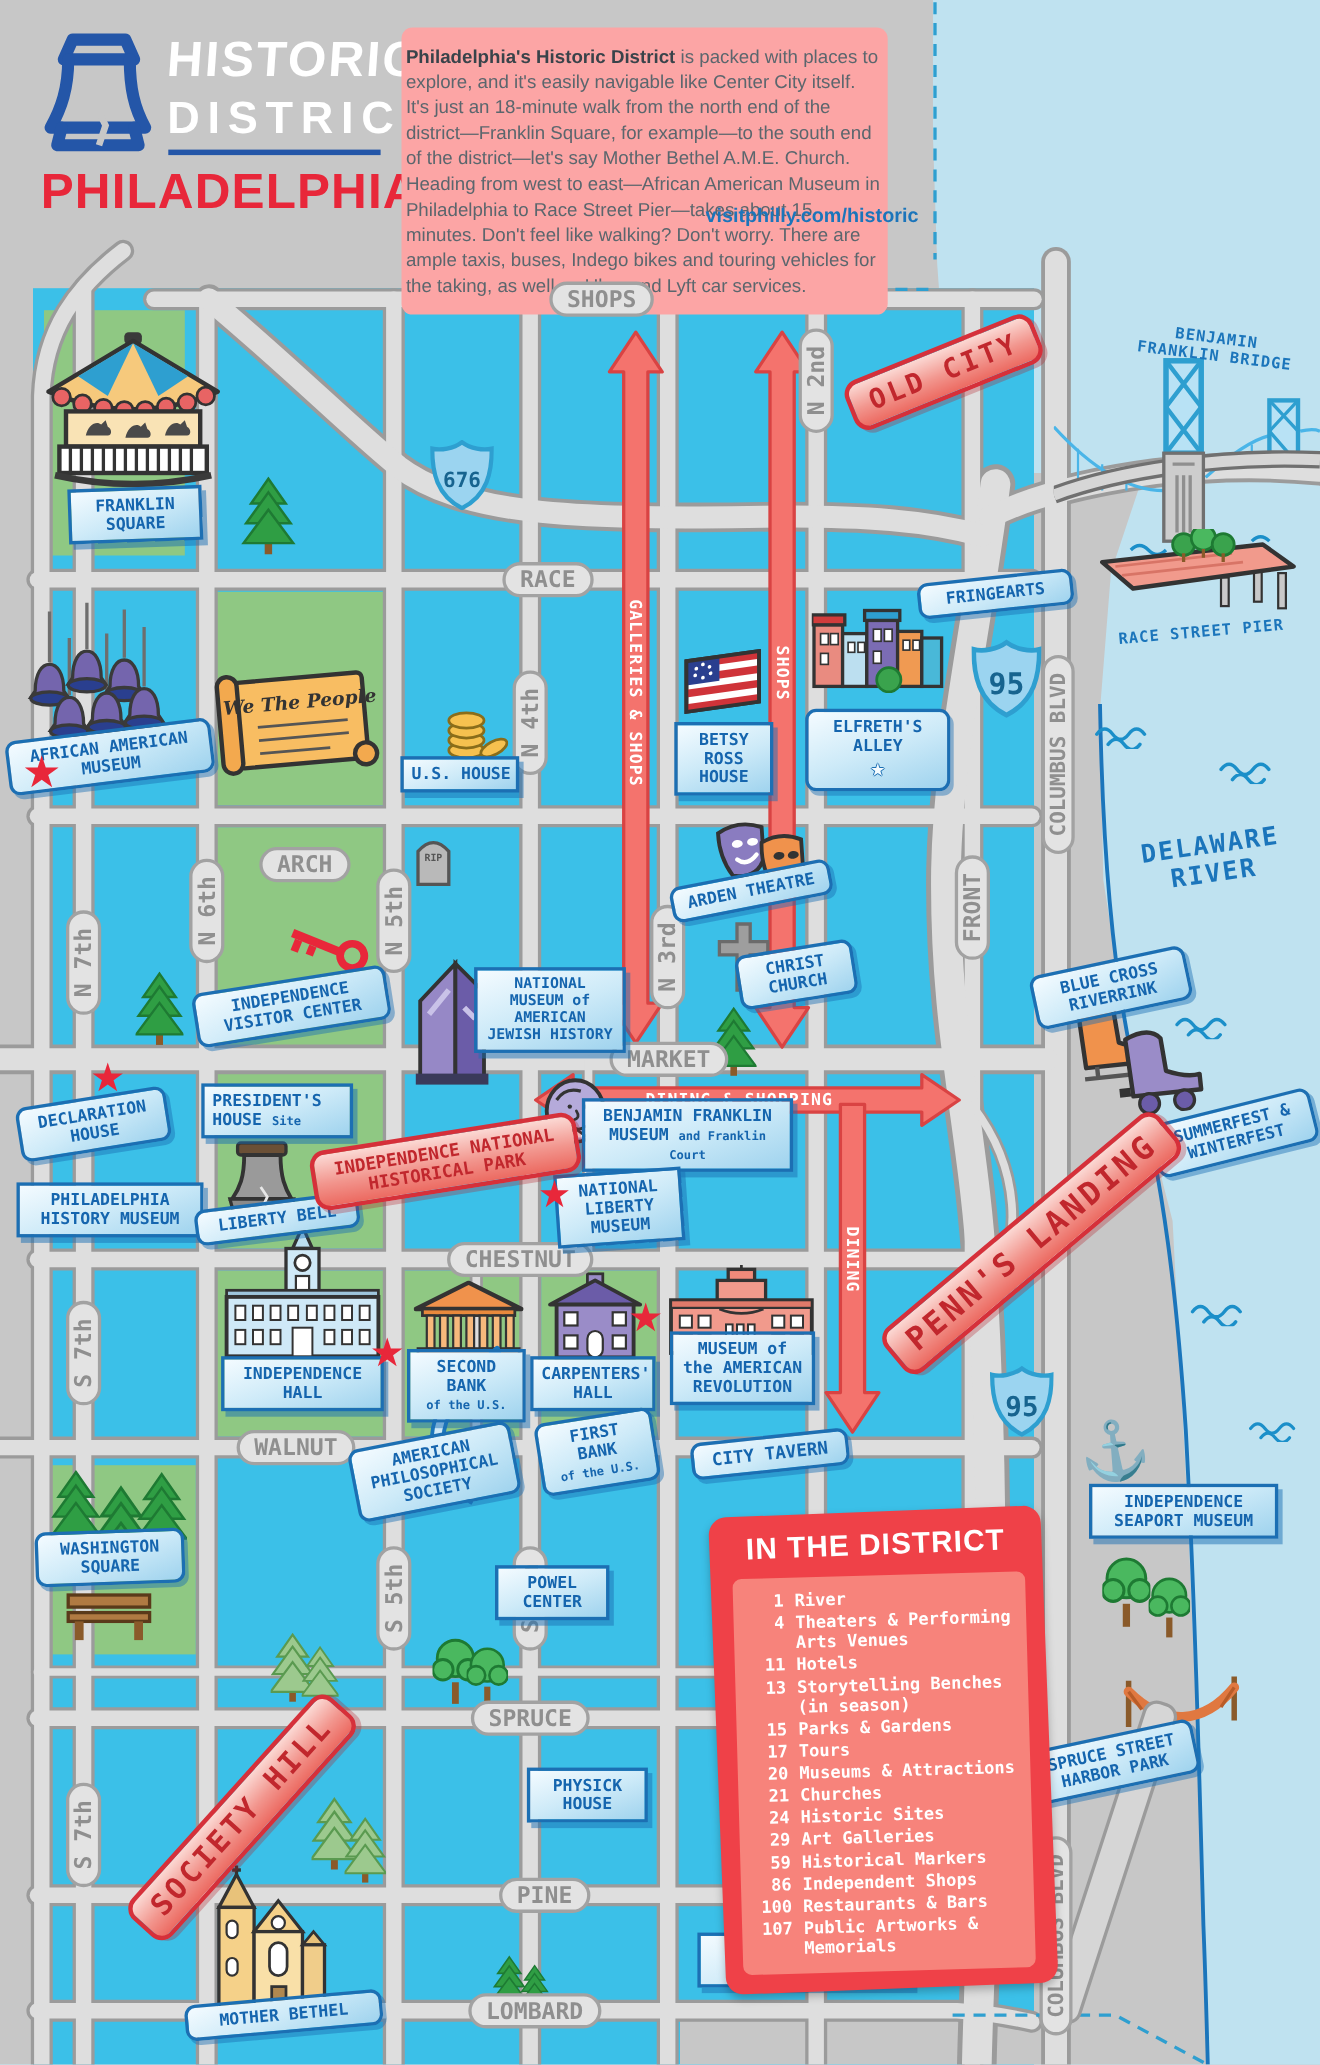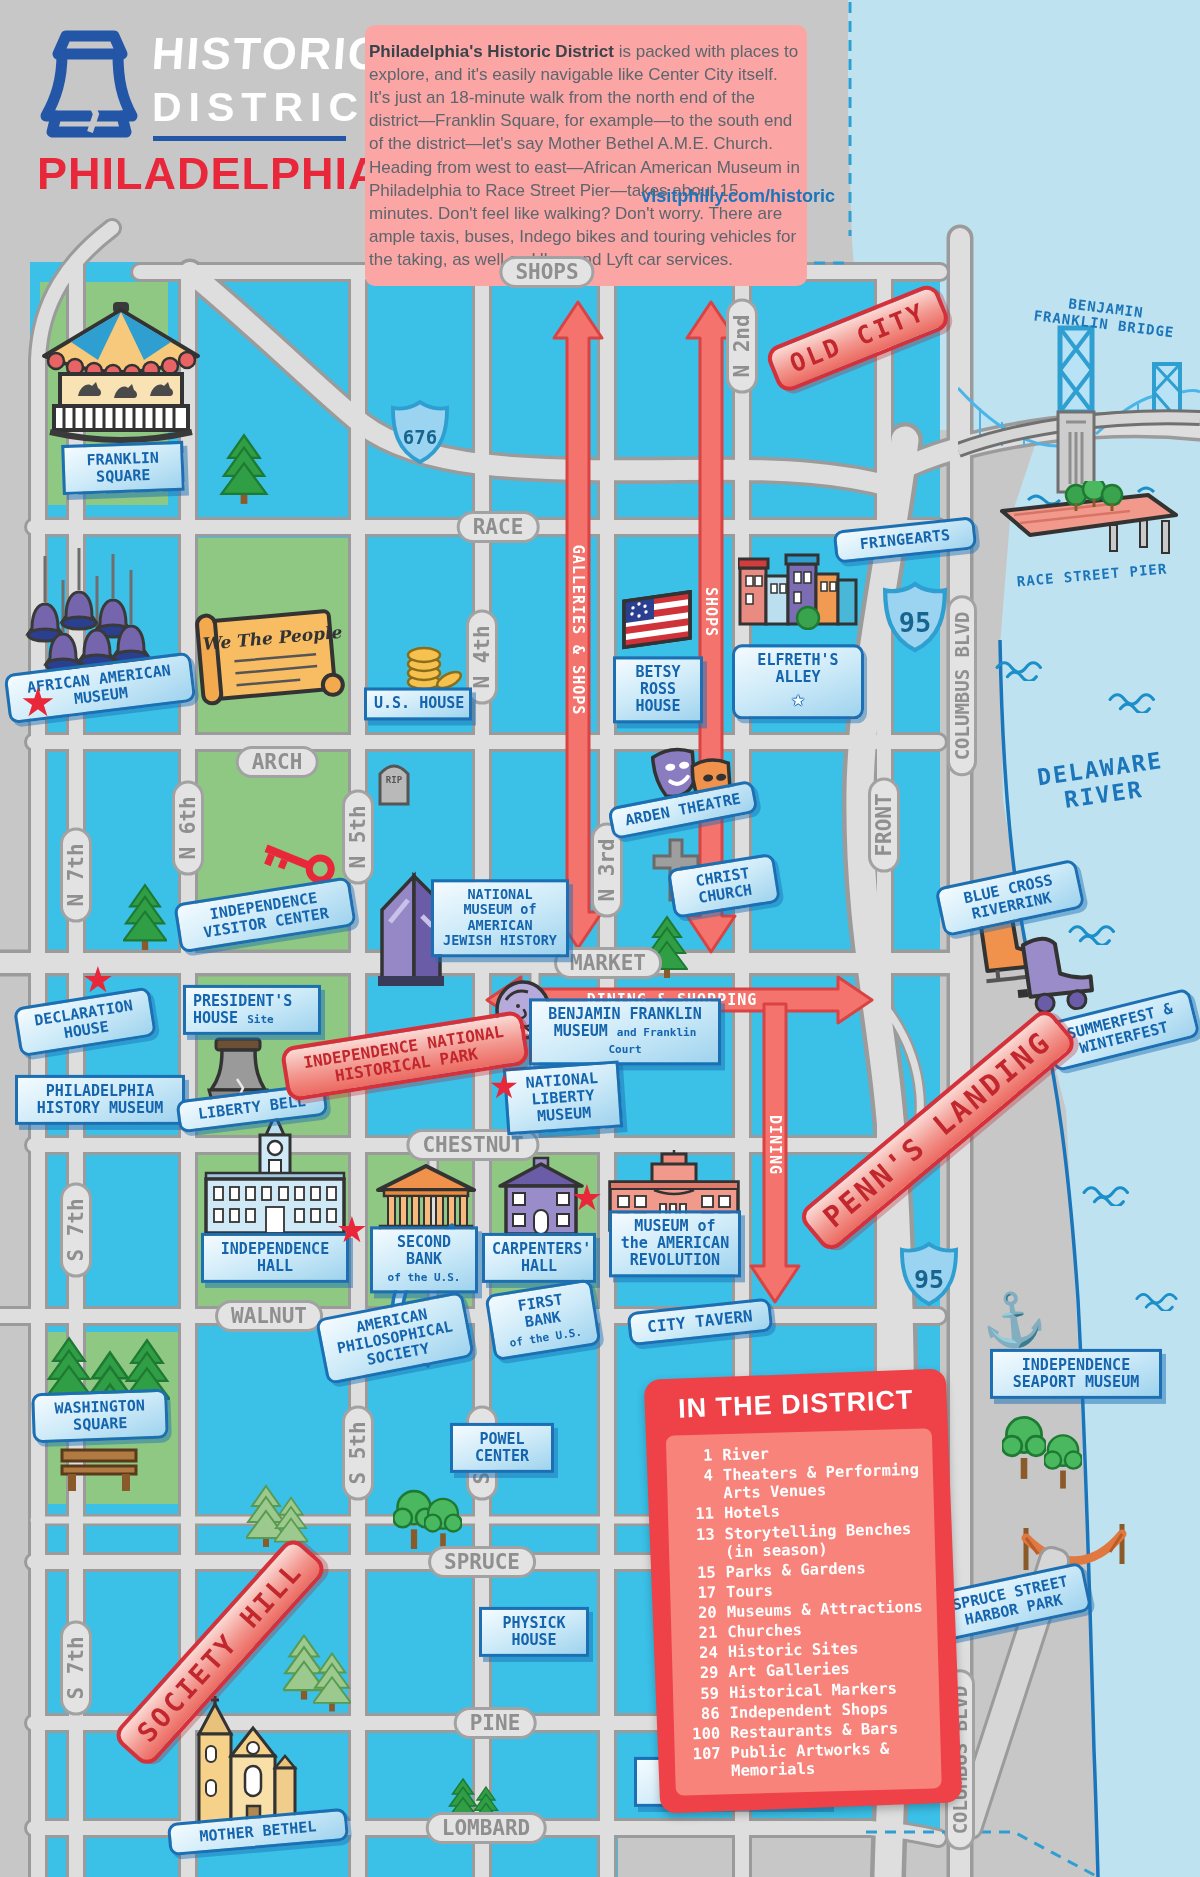--- a/index.html
+++ b/index.html
@@ -610,21 +610,21 @@
       <use href="#wave"></use>
     </svg>
   <svg class="abs" style="left:1135px;top:1290px" width="56" height="21">
       <use href="#wave"></use>
     </svg>
 
   <div class="abs" style="left:995px;top:1540px;width:26px;height:300px;background:#d6d6d6;border:3px solid #9b9b9b;border-radius:13px;transform:rotate(18deg);"></div>
 
   <div class="st-h" style="left:547px;top:272px;">SHOPS</div>
   <div class="st-h" style="left:498px;top:527px;">RACE</div>
-  <div class="st-h" style="left:277px;top:762px;">ARCH</div>
+  <div class="st-h" style="left:277px;top:786px;">ARCH</div>
   <div class="st-h" style="left:608px;top:963px;">MARKET</div>
   <div class="st-h" style="left:473px;top:1145px;">CHESTNUT</div>
   <div class="st-h" style="left:269px;top:1316px;">WALNUT</div>
   <div class="st-h" style="left:482px;top:1562px;">SPRUCE</div>
   <div class="st-h" style="left:495px;top:1723px;">PINE</div>
   <div class="st-h" style="left:486px;top:1828px;">LOMBARD</div>
   <div class="st-v" style="left:76px;top:875px;">N 7th</div>
   <div class="st-v" style="left:188px;top:828px;">N 6th</div>
   <div class="st-v" style="left:358px;top:837px;">N 5th</div>
   <div class="st-v" style="left:482px;top:657px;">N 4th</div>

